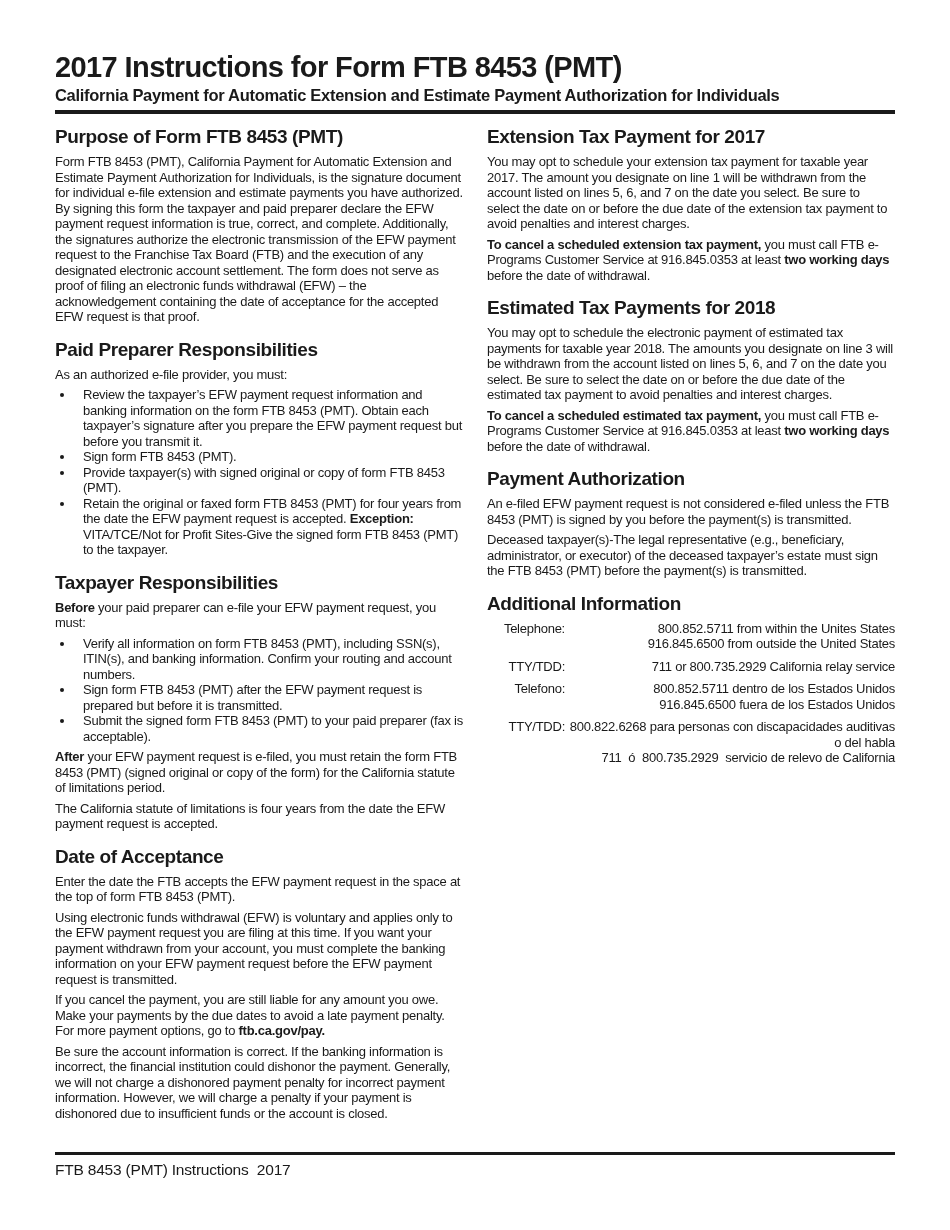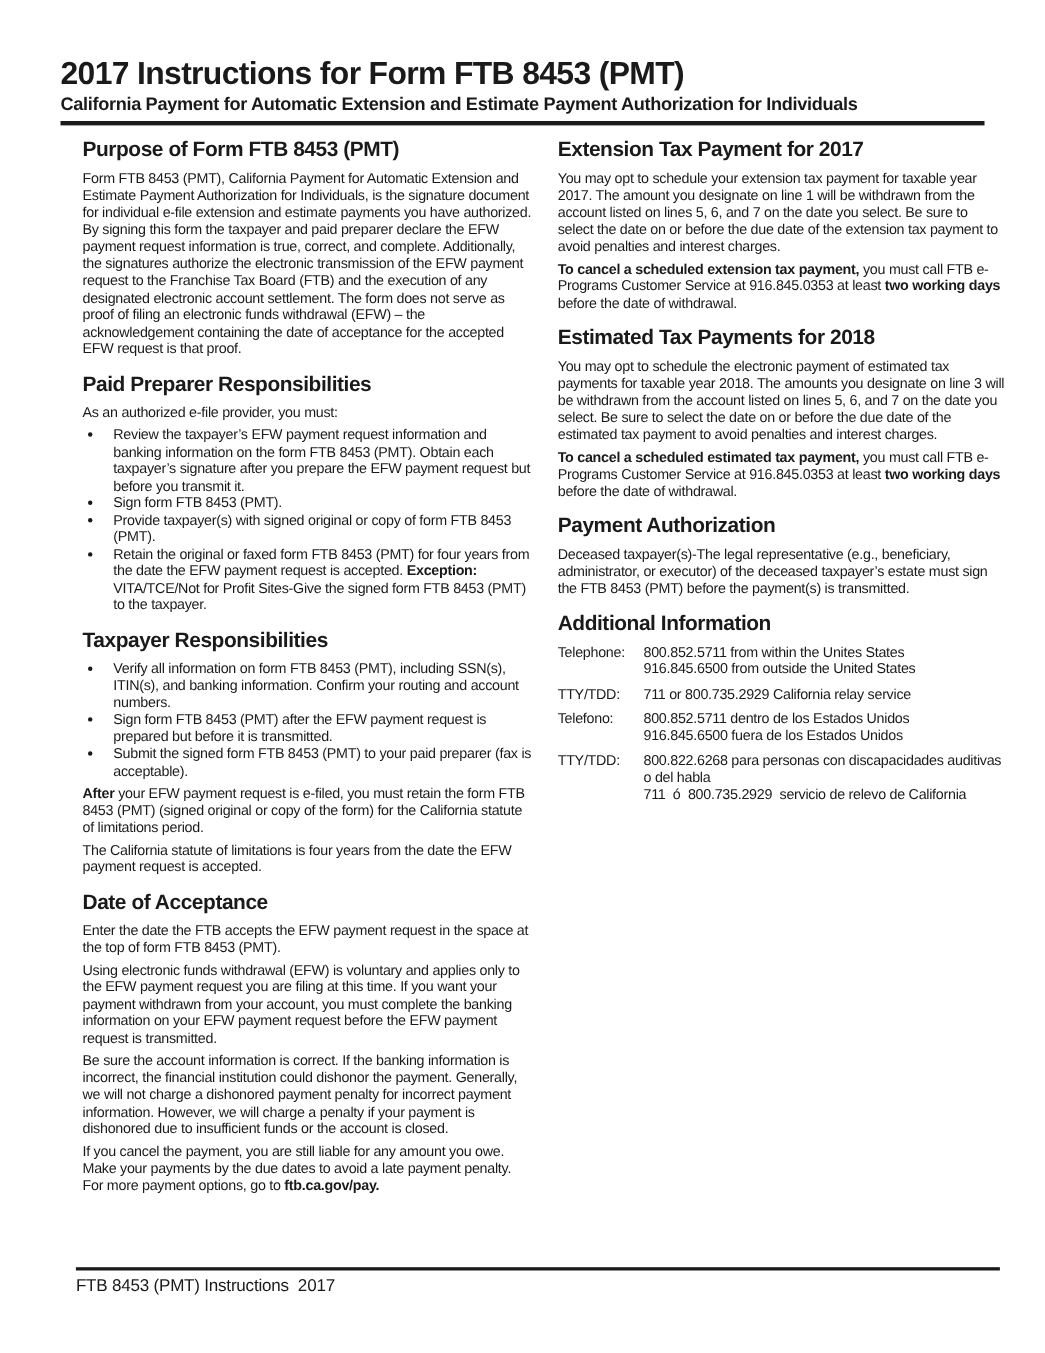--- a/index.html
+++ b/index.html
@@ -30,21 +30,20 @@
     margin: 4px 0 5px 0;
     font-size: 16.5px;
     font-weight: bold;
     letter-spacing: -0.3px;
   }
   .rule { height: 4px; background: #1a1a1a; }
   .columns {
     display: flex;
     gap: 24px;
     margin-top: 6px;
-    margin-left: 20px;
   }
   .col-left { width: 408px; flex: 0 0 408px; }
   .col-right { width: 408px; flex: 0 0 408px; }
   h3.sec {
     margin: 15px 0 7px 0;
     font-size: 19px;
     font-weight: bold;
     letter-spacing: -0.4px;
     line-height: 1.05;
   }
@@ -54,27 +53,27 @@
     line-height: 15.5px;
     letter-spacing: -0.25px;
   }
   p { margin: 0 0 5px 0; }
   ul {
     margin: 0 0 5px 0;
     padding-left: 20px;
     list-style: disc;
   }
   li { padding-left: 8px; margin: 0; }
-  .info-row { display: flex; margin: 0 0 7px 0; }
+  .info-row { display: flex; margin: 0 0 7px 0; text-align: right; }
   .info-label { width: 78px; flex: 0 0 78px; }
   .info-lines { flex: 1; }
   .pre { white-space: pre-wrap; }
   .footer {
     position: absolute;
-    left: 69px;
+    left: 55px;
     width: 840px;
     top: 1152px;
   }
   .footer-rule { height: 3px; background: #1a1a1a; }
   .footer-text {
     margin-top: 6px;
     font-size: 15.5px;
     letter-spacing: -0.2px;
     white-space: pre-wrap;
   }
@@ -102,48 +101,50 @@
         <h3 class="sec">Paid Preparer Responsibilities</h3>
         <p>As an authorized e-file provider, you must:</p>
         <ul>
           <li>Review the taxpayer’s EFW payment request information and banking information on the form FTB 8453 (PMT). Obtain each taxpayer’s signature after you prepare the EFW payment request but before you transmit it.</li>
           <li>Sign form FTB 8453 (PMT).</li>
           <li>Provide taxpayer(s) with signed original or copy of form FTB 8453 (PMT).</li>
           <li><span>Retain the original or faxed form FTB 8453 (PMT) for four years from the date the EFW payment request is accepted. </span><strong>Exception:</strong><span> VITA/TCE/Not for Profit Sites-Give the signed form FTB 8453 (PMT) to the taxpayer.</span></li>
         </ul>
 
         <h3 class="sec">Taxpayer Responsibilities</h3>
+        <p><strong>Before</strong><span> your paid preparer can e-file your EFW payment request, you must:</span></p>
         <ul>
           <li>Verify all information on form FTB 8453 (PMT), including SSN(s), ITIN(s), and banking information. Confirm your routing and account numbers.</li>
           <li>Sign form FTB 8453 (PMT) after the EFW payment request is prepared but before it is transmitted.</li>
           <li>Submit the signed form FTB 8453 (PMT) to your paid preparer (fax is acceptable).</li>
         </ul>
         <p><strong>After</strong><span> your EFW payment request is e-filed, you must retain the form FTB 8453 (PMT) (signed original or copy of the form) for the California statute of limitations period.</span></p>
         <p>The California statute of limitations is four years from the date the EFW payment request is accepted.</p>
 
         <h3 class="sec">Date of Acceptance</h3>
         <p>Enter the date the FTB accepts the EFW payment request in the space at the top of form FTB 8453 (PMT).</p>
 
         <p>Using electronic funds withdrawal (EFW) is voluntary and applies only to the EFW payment request you are filing at this time. If you want your payment withdrawn from your account, you must complete the banking information on your EFW payment request before the EFW payment request is transmitted.</p>
+        <p><span>If you cancel the payment, you are still liable for any amount you owe. Make your payments by the due dates to avoid a late payment penalty. For more payment options, go to </span><strong>ftb.ca.gov/pay.</strong></p>
         <p>Be sure the account information is correct. If the banking information is incorrect, the financial institution could dishonor the payment. Generally, we will not charge a dishonored payment penalty for incorrect payment information. However, we will charge a penalty if your payment is dishonored due to insufficient funds or the account is closed.</p>
-        <p><span>If you cancel the payment, you are still liable for any amount you owe. Make your payments by the due dates to avoid a late payment penalty. For more payment options, go to </span><strong>ftb.ca.gov/pay.</strong></p>
 
       </section>
 
       <section class="col-right">
 
         <h3 class="sec">Extension Tax Payment for 2017</h3>
         <p>You may opt to schedule your extension tax payment for taxable year 2017. The amount you designate on line 1 will be withdrawn from the account listed on lines 5, 6, and 7 on the date you select. Be sure to select the date on or before the due date of the extension tax payment to avoid penalties and interest charges.</p>
         <p><strong>To cancel a scheduled extension tax payment,</strong><span> you must call FTB e-Programs Customer Service at 916.845.0353 at least </span><strong>two working days</strong><span> before the date of withdrawal.</span></p>
 
         <h3 class="sec">Estimated Tax Payments for 2018</h3>
         <p>You may opt to schedule the electronic payment of estimated tax payments for taxable year 2018. The amounts you designate on line 3 will be withdrawn from the account listed on lines 5, 6, and 7 on the date you select. Be sure to select the date on or before the due date of the estimated tax payment to avoid penalties and interest charges.</p>
         <p><strong>To cancel a scheduled estimated tax payment,</strong><span> you must call FTB e-Programs Customer Service at 916.845.0353 at least </span><strong>two working days</strong><span> before the date of withdrawal.</span></p>
 
         <h3 class="sec">Payment Authorization</h3>
+        <p>An e-filed EFW payment request is not considered e-filed unless the FTB 8453 (PMT) is signed by you before the payment(s) is transmitted.</p>
         <p>Deceased taxpayer(s)-The legal representative (e.g., beneficiary, administrator, or executor) of the deceased taxpayer’s estate must sign the FTB 8453 (PMT) before the payment(s) is transmitted.</p>
 
         <h3 class="sec">Additional Information</h3>
 
         <div class="info-row">
           <div class="info-label">Telephone:</div>
           <div class="info-lines">
             <div>800.852.5711 from within the Unites States</div>
             <div>916.845.6500 from outside the United States</div>
           </div>

